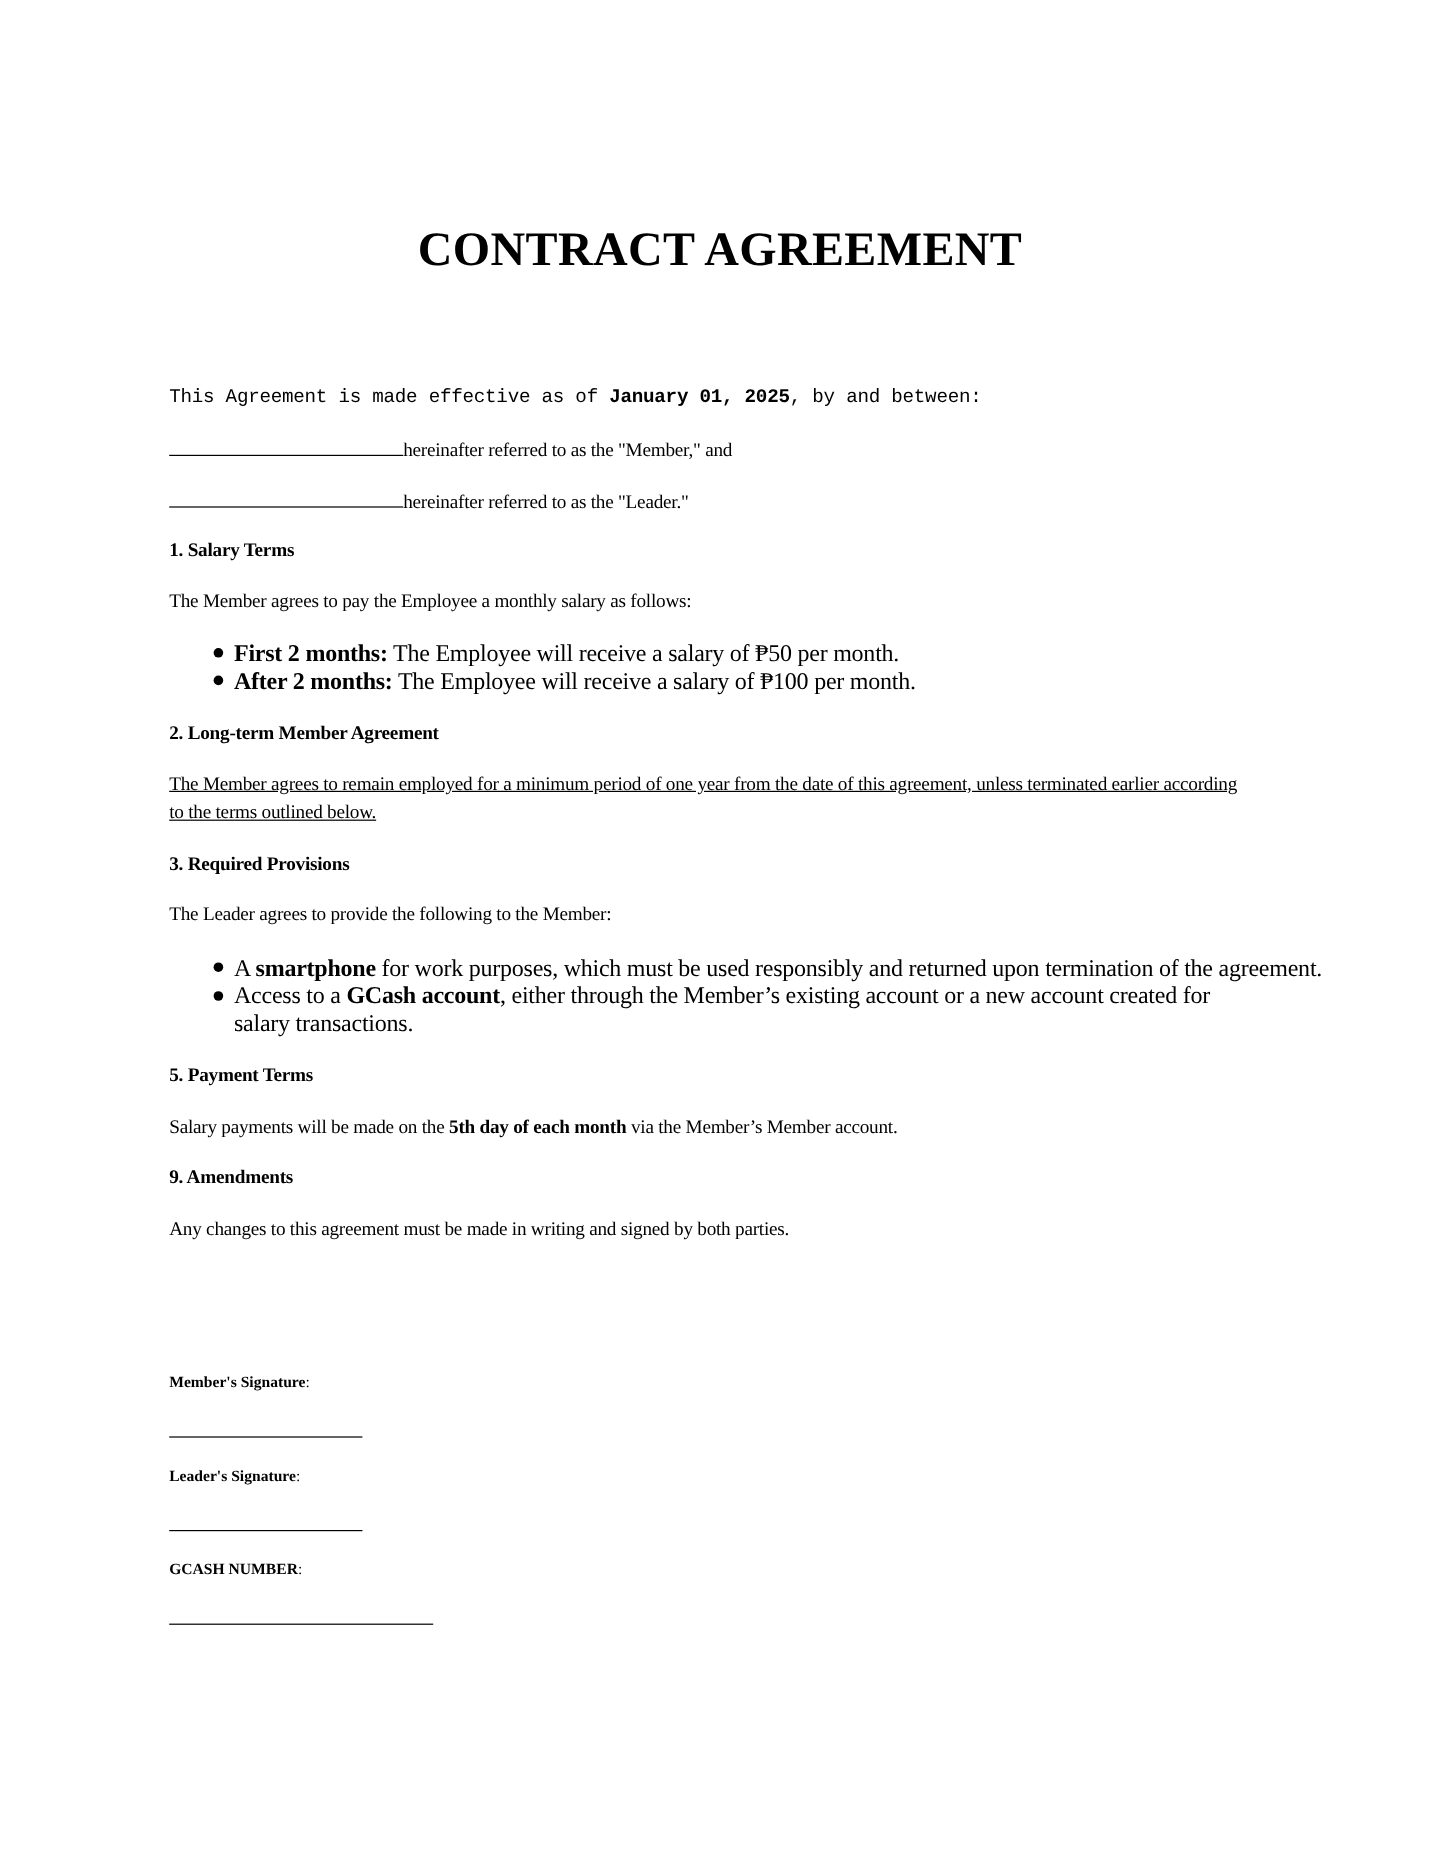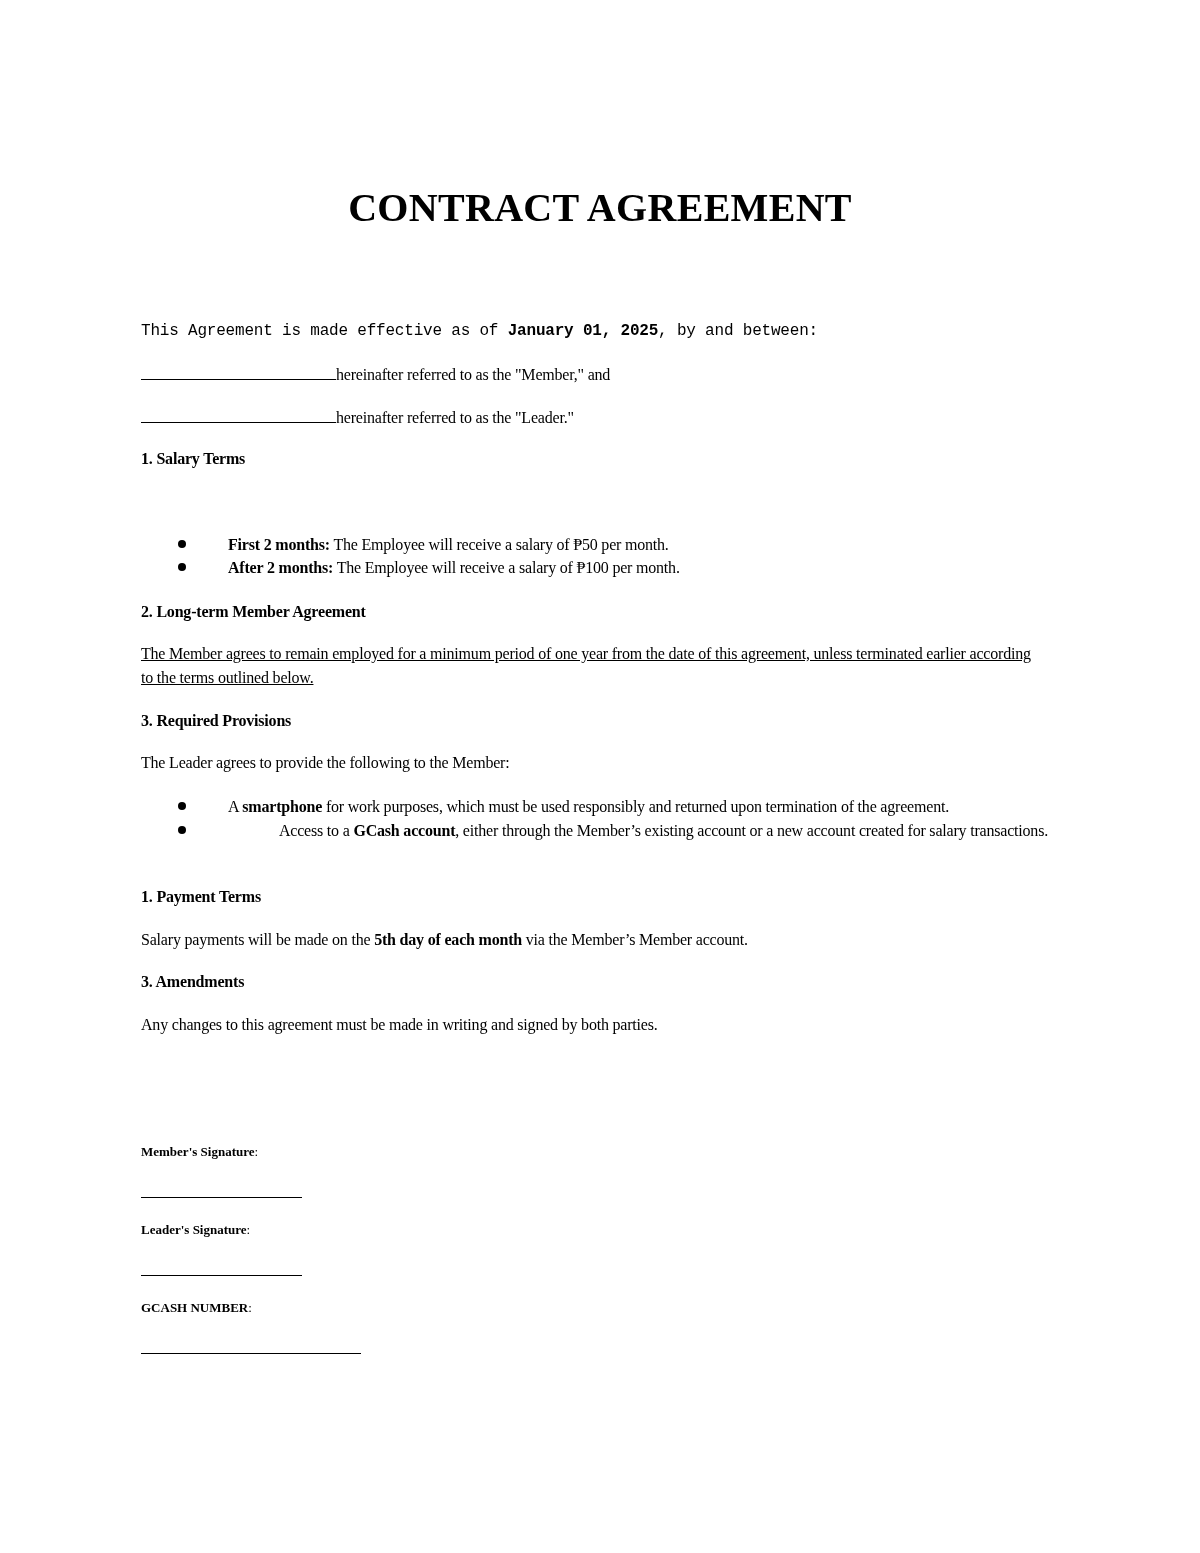--- a/index.html
+++ b/index.html
@@ -19,21 +19,21 @@
     }
     .wrap { white-space: normal; width: 900px; text-decoration: underline; }
     .heading { font-weight: bold; }
     .blank {
       display: inline-block; width: 195px; border-bottom: 1px solid #000; height: 18px; vertical-align: baseline;
     }
     .bullet-dot {
       position: absolute; left: 178px; width: 8px; height: 8px; border-radius: 50%; background: #000;
     }
     .bullet-text {
-      position: absolute; left: 228px; font-size: 16px; line-height: 24px; white-space: nowrap; letter-spacing: -0.2px; text-align: right;
+      position: absolute; left: 195px; font-size: 20px; line-height: 24px; white-space: nowrap; letter-spacing: -0.2px;
     }
     .bullet-text.wrap2 { white-space: normal; width: 820px; line-height: 23px; }
     b { font-weight: bold; }
     .sig-label {
       position: absolute; left: 141px; font-size: 13px; font-weight: bold; line-height: 18px;
     }
     .sig-label .colon { font-weight: normal; }
     .sig-line {
       position: absolute; left: 141px; height: 0; border-top: 1.5px solid #000;
     }
@@ -51,20 +51,21 @@
 
   <div class="line" style="top:317px;">
     <span class="blank"></span><span>hereinafter referred to as the "Member," and</span>
   </div>
 
   <div class="line" style="top:360px;">
     <span class="blank"></span><span>hereinafter referred to as the "Leader."</span>
   </div>
 
   <div class="line heading" style="top:403px;text-align:right;">1. Salary Terms</div>
+  <div class="line" style="top:446px;">The Member agrees to pay the Employee a monthly salary as follows:</div>
 
   <div class="bullet-dot" style="top:496px;"></div>
   <div class="bullet-text" style="top:489px;">
     <b>First 2 months:</b><span> The Employee will receive a salary of ₱50 per month.</span>
   </div>
 
   <div class="bullet-dot" style="top:519px;"></div>
   <div class="bullet-text" style="top:512px;">
     <b>After 2 months:</b><span> The Employee will receive a salary of ₱100 per month.</span>
   </div>
@@ -78,26 +79,26 @@
   <div class="bullet-dot" style="top:758px;"></div>
   <div class="bullet-text" style="top:751px;">
     <span>A </span><b>smartphone</b><span> for work purposes, which must be used responsibly and returned upon termination of the agreement.</span>
   </div>
 
   <div class="bullet-dot" style="top:782px;"></div>
   <div class="bullet-text wrap2" style="top:775px;">
     <span>Access to a </span><b>GCash account</b><span>, either through the Member’s existing account or a new account created for salary transactions.</span>
   </div>
 
-  <div class="line heading" style="top:841px;">1. Payment Terms</div>
+  <div class="line heading" style="top:841px;">5. Payment Terms</div>
   <div class="line" style="top:884px;">
     <span>Salary payments will be made on the </span><b>5th day of each month</b><span> via the Member’s Member account.</span>
   </div>
 
-  <div class="line heading" style="top:926px;">3. Amendments</div>
+  <div class="line heading" style="top:926px;">9. Amendments</div>
   <div class="line" style="top:969px;">Any changes to this agreement must be made in writing and signed by both parties.</div>
 
   <div class="sig-label" style="top:1099px;">
     <span>Member's Signature</span><span class="colon">:</span>
   </div>
   <div class="sig-line" style="top:1153px; width:161px;"></div>
 
   <div class="sig-label" style="top:1177px;">
     <span>Leader's Signature</span><span class="colon">:</span>
   </div>

